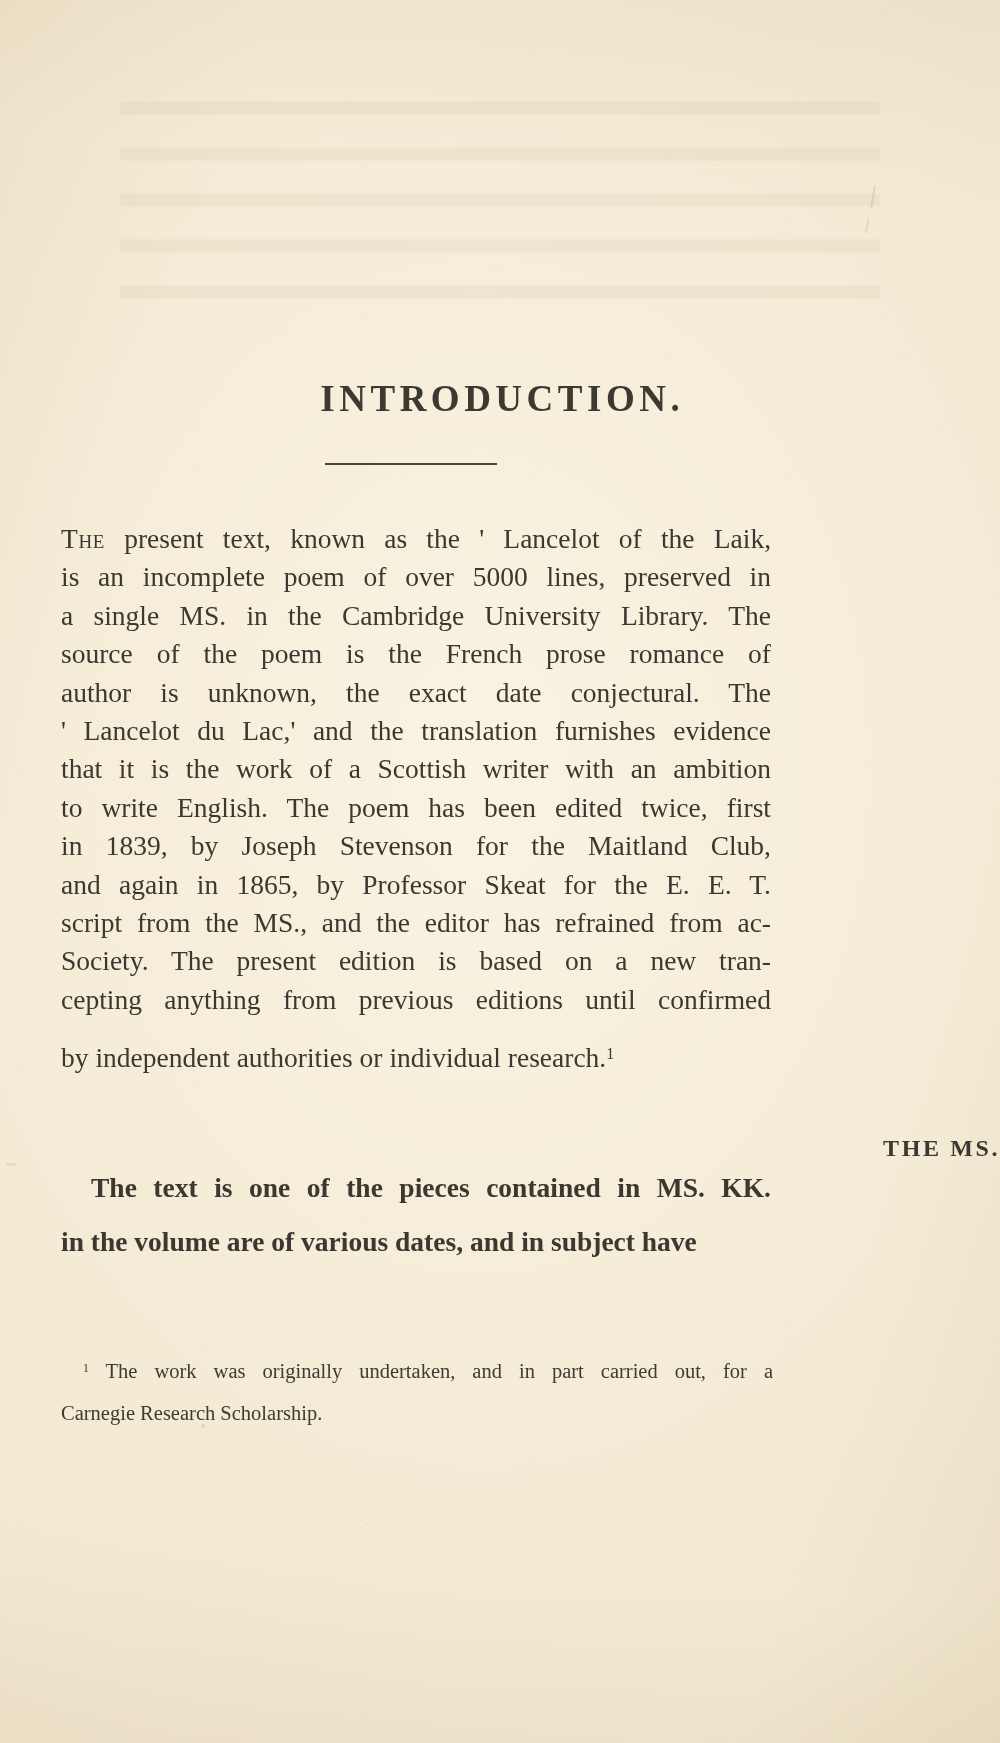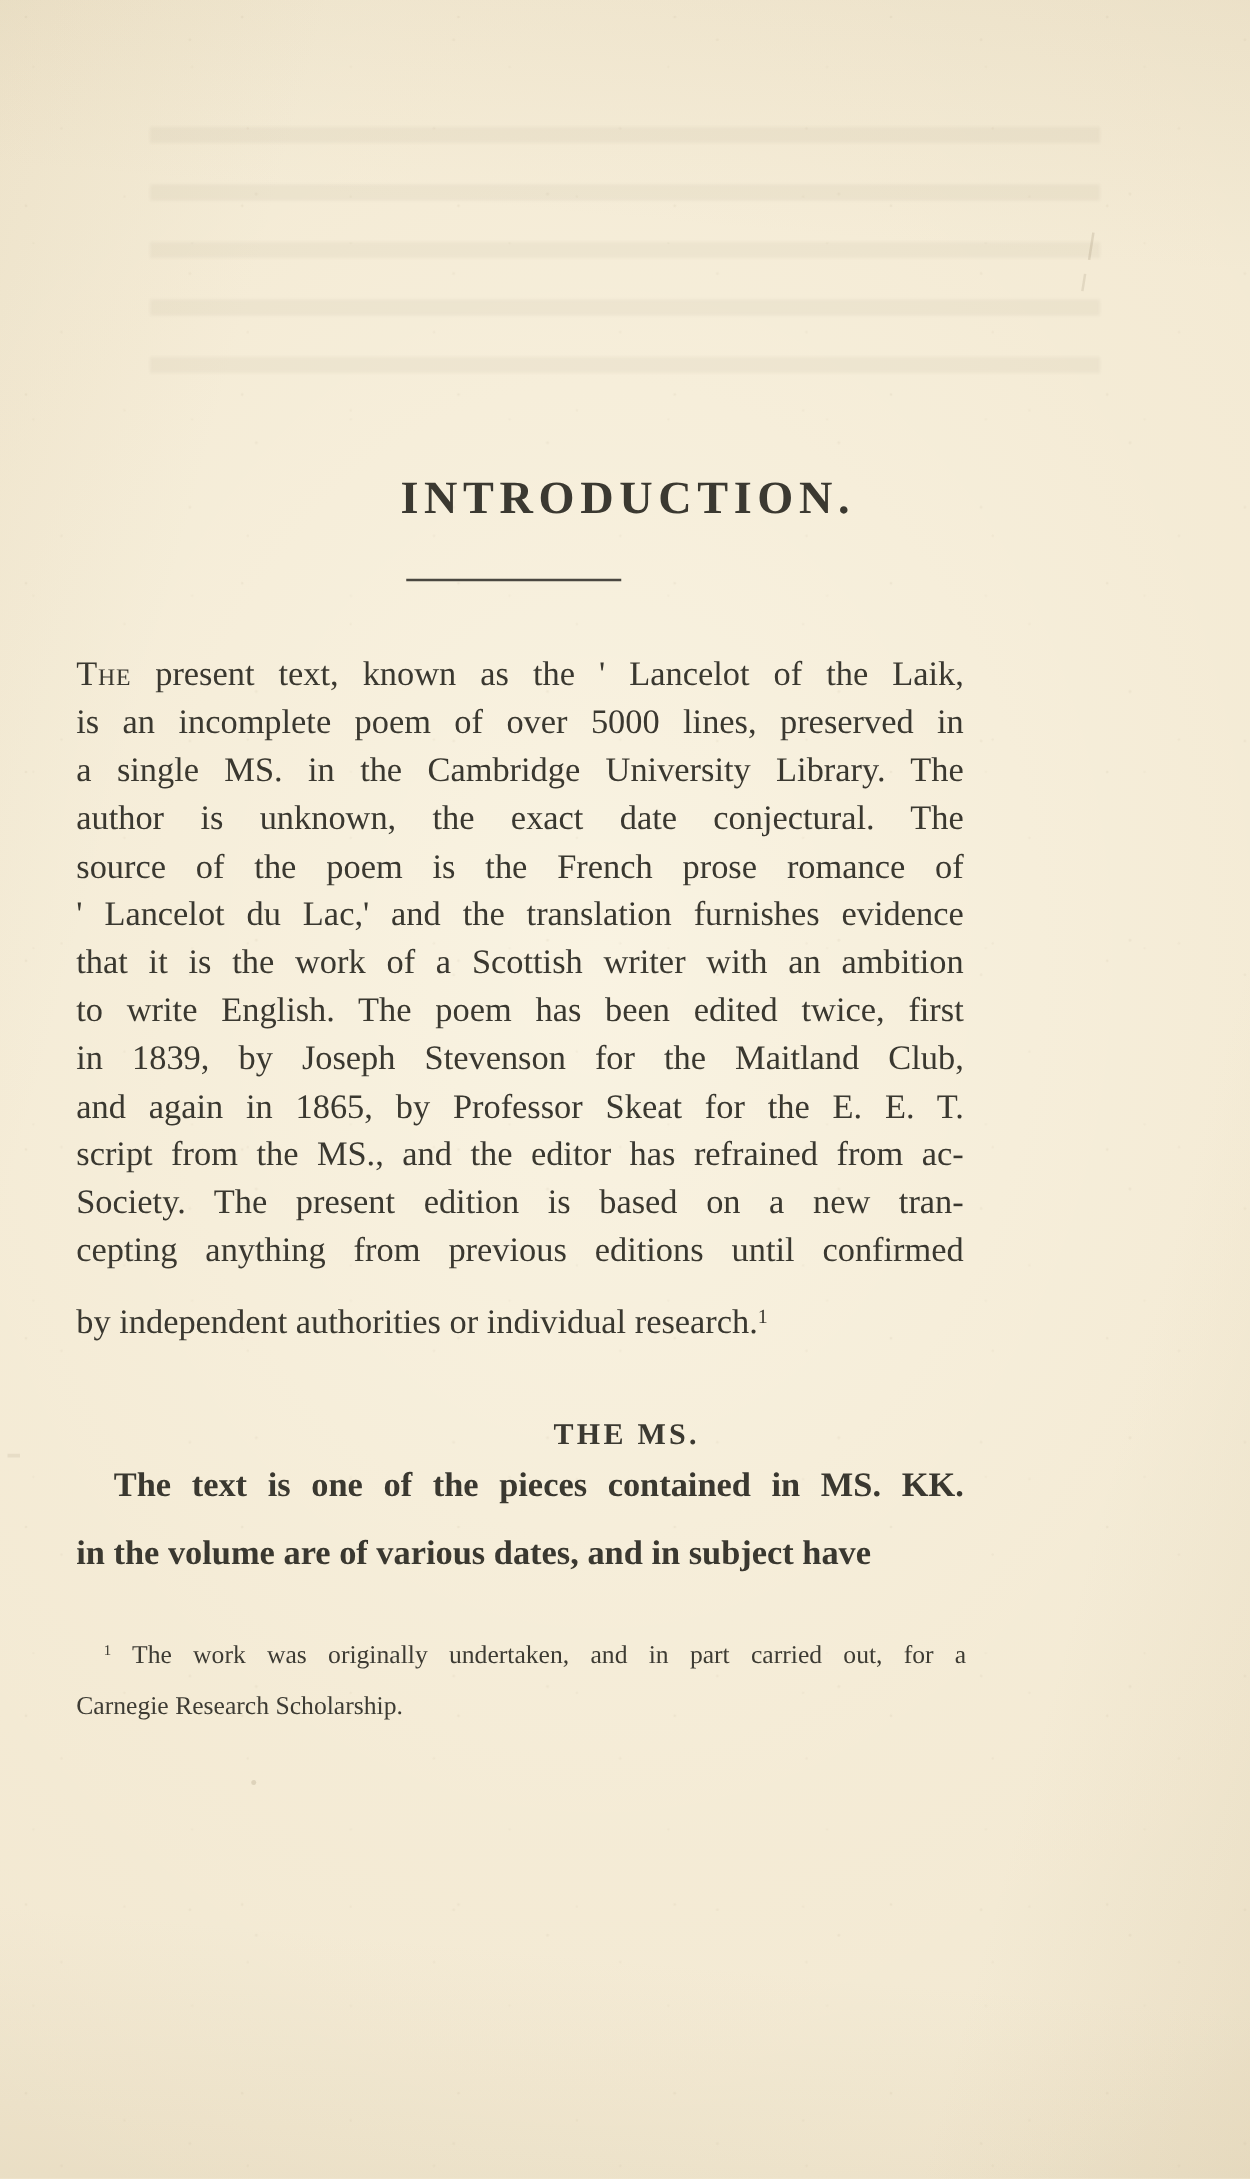--- a/index.html
+++ b/index.html
@@ -129,32 +129,32 @@
     font-size: 0.58em;
     vertical-align: 0.52em;
     letter-spacing: 0;
   }
 
   .section-head {
     position: absolute;
     left: 0;
     top: 1115px;
     width: 1000px;
-    text-align: center;
+    text-align: right;
     font-size: 24px;
     letter-spacing: 2.6px;
     text-indent: 2.6px;
     color: #3b3931;
     white-space: nowrap;
   }
 
   .footnote {
     position: absolute;
     left: 61px;
-    top: 1306px;
+    top: 1354px;
     width: 712px;
     font-size: 20.5px;
     line-height: 29px;
     color: #3d3b33;
     text-align: justify;
     text-align-last: left;
   }
   .footnote .jline { height: 29px; }
   .fn-indent { padding-left: 22px; }
 </style>
@@ -173,22 +173,22 @@
 <div class="content">
 
   <h1 class="page-title">INTRODUCTION.</h1>
 
   <div class="title-rule"></div>
 
   <div class="para p1">
     <span class="jline"><span class="smallcaps">The</span> <span>present text, known as the ' Lancelot of the Laik,</span></span>
     <span class="jline">is an incomplete poem of over 5000 lines, preserved in</span>
     <span class="jline">a single MS. in the Cambridge University Library.   The</span>
+    <span class="jline">source of the poem is the French prose romance of</span>
     <span class="jline">author is unknown, the exact date conjectural.    The</span>
-    <span class="jline">source of the poem is the French prose romance of</span>
     <span class="jline">' Lancelot du Lac,' and the translation furnishes evidence</span>
     <span class="jline">that it is the work of a Scottish writer with an ambition</span>
     <span class="jline">to write English.   The poem has been edited twice, first</span>
     <span class="jline">in 1839, by Joseph Stevenson for the Maitland Club,</span>
     <span class="jline">and again in 1865, by Professor Skeat for the E. E. T.</span>
     <span class="jline">script from the MS., and the editor has refrained from ac-</span>
     <span class="jline">Society.   The present edition is based on a new tran-</span>
     <span class="jline">cepting anything from previous editions until confirmed</span>
     <span class="jline last"><span>by independent authorities or individual research.</span><sup class="fn">1</sup></span>
   </div>

